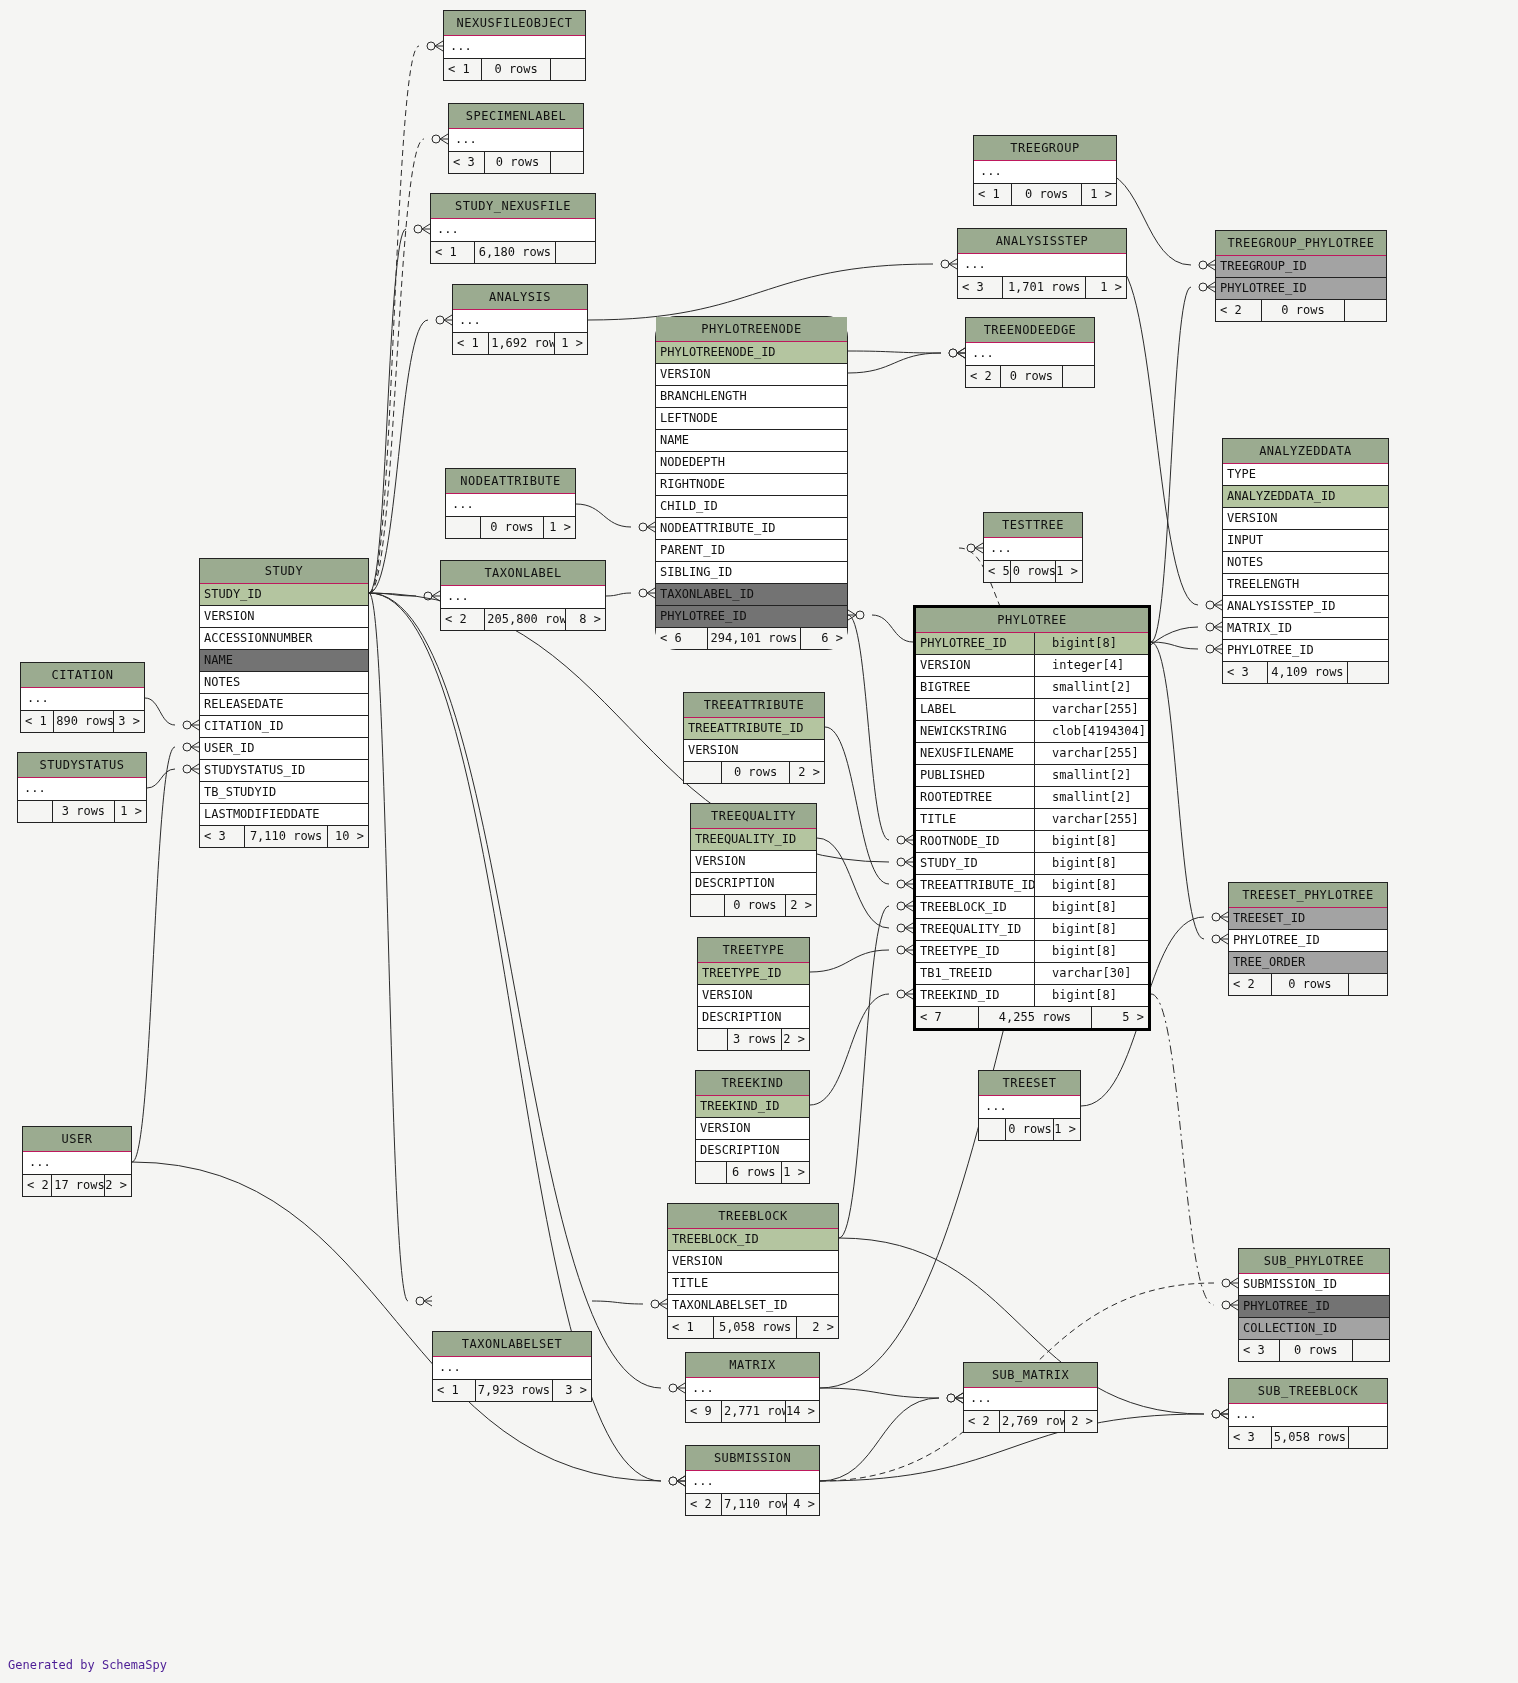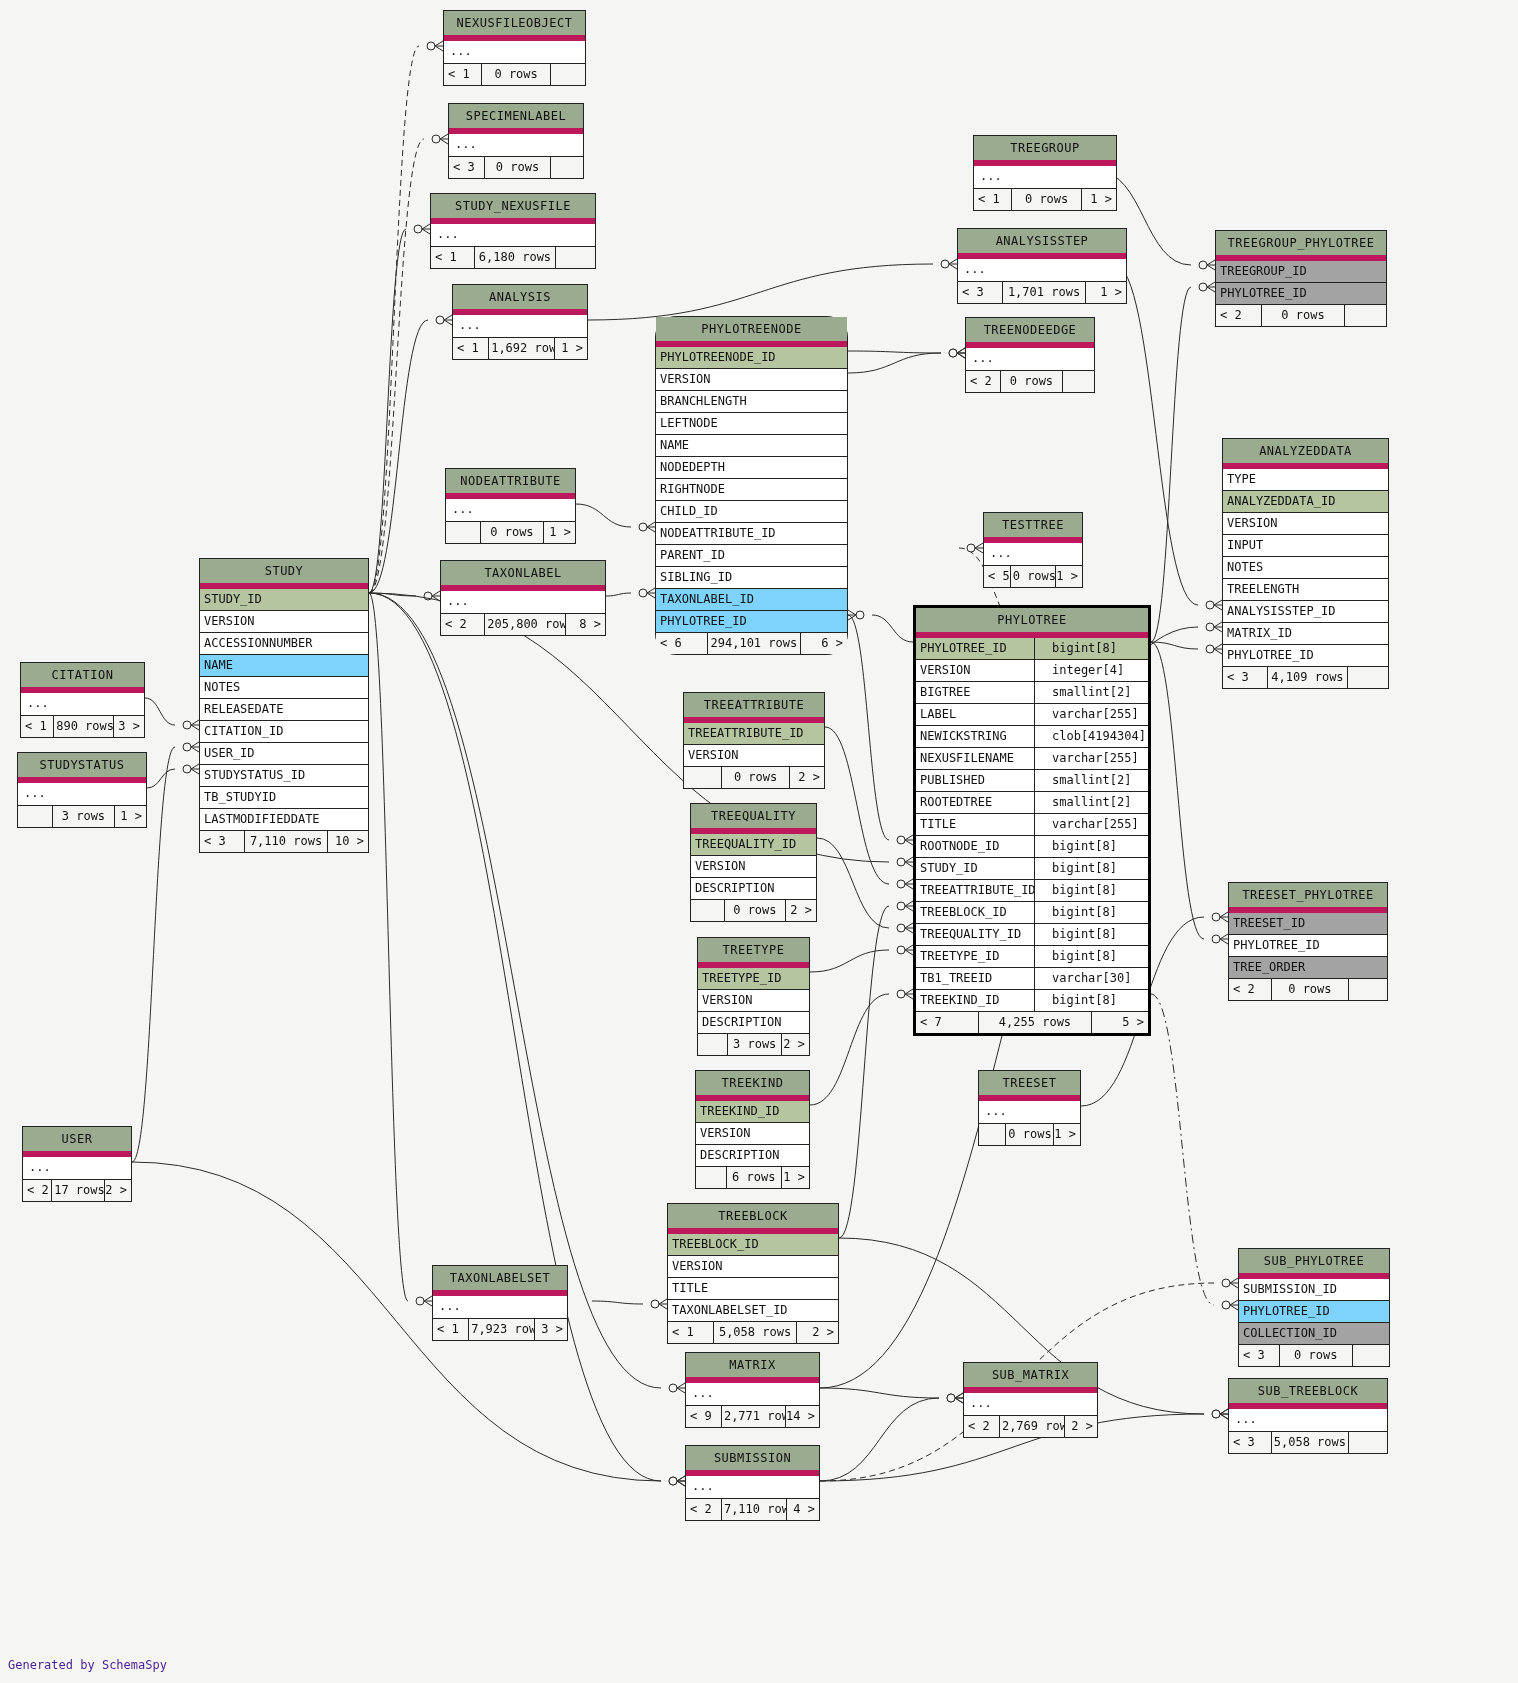--- a/index.html
+++ b/index.html
@@ -1,28 +1,28 @@
 <!DOCTYPE html>
 <html><head>
 <meta charset="utf-8">
 <style>
   html,body{margin:0;padding:0;background:#f5f5f3;}
   #canvas{position:relative;width:1518px;height:1683px;background:#f5f5f3;overflow:hidden;
           font-family:"DejaVu Sans Mono","Liberation Mono",monospace;color:#111;}
   #rels{position:absolute;left:0;top:0;width:1518px;height:1683px;}
   .tbl{position:absolute;border:1px solid #222;background:#fff;box-sizing:border-box;font-size:12px;}
   .tbl.focus{border:3px solid #000;}
-  .tbl-header{background:#9bab90;border-bottom:6px solid #be185d;height:24px;line-height:24px;
+  .tbl-header{background:#9bab90;border-bottom:1px solid #be185d;height:24px;line-height:24px;
               text-align:center;white-space:nowrap;overflow:hidden;letter-spacing:0.5px;}
   .col-row{height:21px;line-height:21px;border-bottom:1px solid #222;padding-left:4px;
            white-space:nowrap;overflow:hidden;background:#fff;display:flex;}
   .col-row:last-of-type{border-bottom:1px solid #222;}
   .col-row.pk{background:#b4c5a0;}
   .col-row.pk2{background:#a3a3a3;}
-  .col-row.yellow{background:#7dd3fc;}
+  .col-row.yellow{background:#737373;}
   .col-row .cname{flex:1;overflow:hidden;}
   .col-row .ctype{width:96px;border-left:1px solid #222;padding-left:17px;overflow:hidden;}
   .ellipsis-row{height:22px;line-height:20px;border-bottom:1px solid #222;padding-left:6px;background:#fff;}
   .tfoot{display:flex;height:21px;line-height:21px;background:#f5f5f3;}
   .tfoot .fcell{overflow:hidden;white-space:nowrap;box-sizing:border-box;}
   .tfoot .fl{min-width:27%;padding-left:4px;border-right:1px solid #222;}
   .tfoot .fm{flex:1;text-align:center;border-right:1px solid #222;padding:0 2px;}
   .tfoot .fr{min-width:24%;text-align:right;padding-right:4px;}
   #credit{position:absolute;left:8px;top:1658px;font-size:12px;color:#4c1d95;
           font-family:"DejaVu Sans Mono","Liberation Mono",monospace;}
@@ -668,21 +668,21 @@
         </div>
         <div class="col-row white">
           <span class="cname">TAXONLABELSET_ID</span>
         </div>
         <div class="tfoot">
           <div class="fcell fl">&lt; 1</div>
           <div class="fcell fm">5,058 rows</div>
           <div class="fcell fr">2 &gt;</div>
         </div>
       </div>
-      <div class="tbl" style="left: 432px; top: 1265px; width: 136px;">
+      <div class="tbl" style="left: 432px; top: 1331px; width: 160px;">
         <div class="tbl-header">TAXONLABELSET</div>
         <div class="ellipsis-row">...</div>
         <div class="tfoot">
           <div class="fcell fl">&lt; 1</div>
           <div class="fcell fm">7,923 rows</div>
           <div class="fcell fr">3 &gt;</div>
         </div>
       </div>
       <div class="tbl" style="left: 1238px; top: 1248px; width: 152px;">
         <div class="tbl-header">SUB_PHYLOTREE</div>

